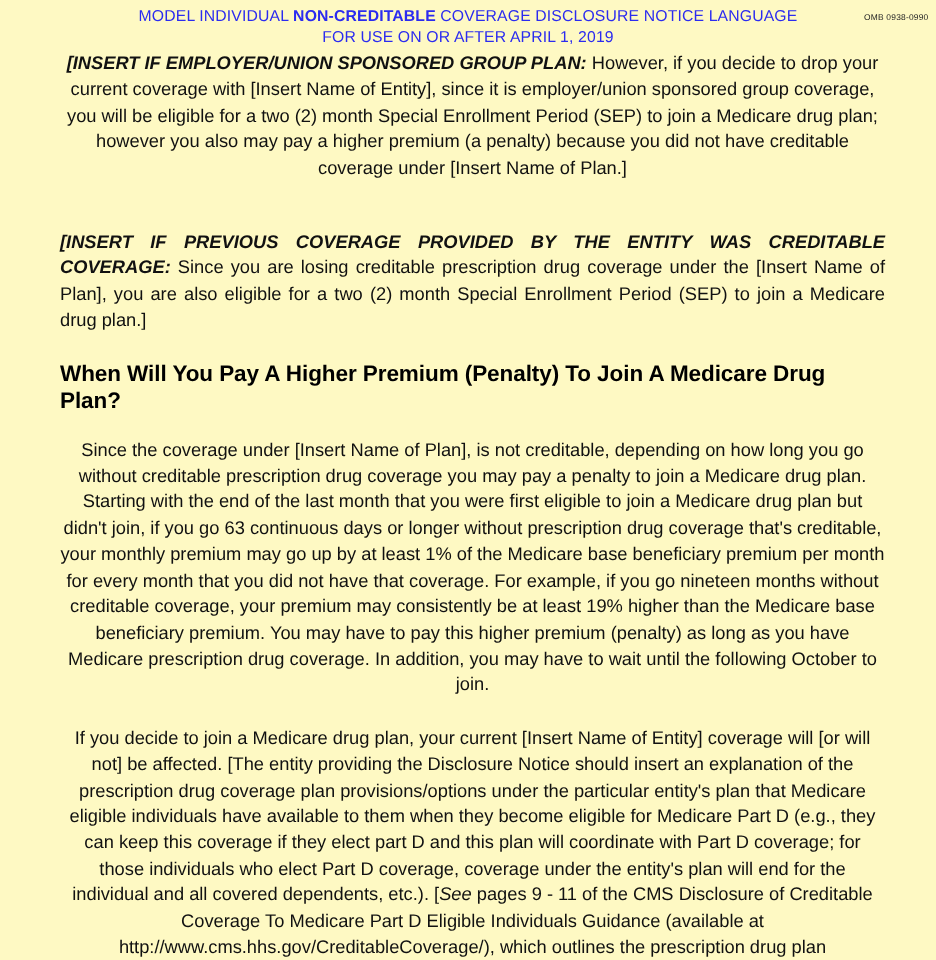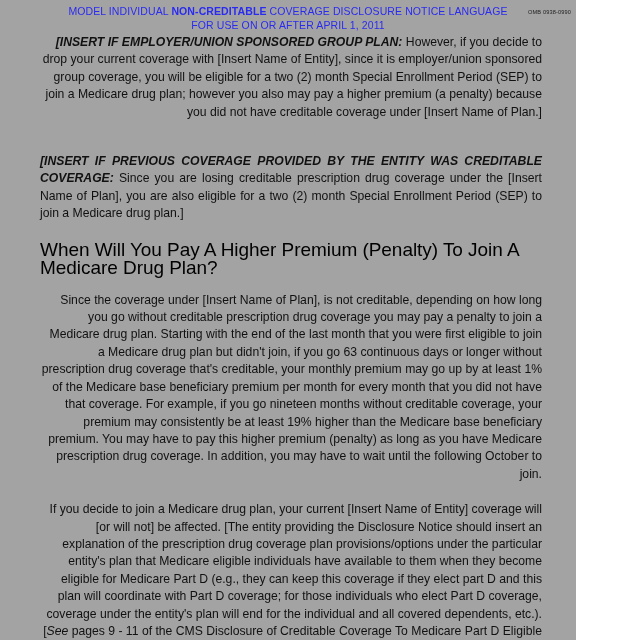--- a/index.html
+++ b/index.html
@@ -9,23 +9,23 @@
   }
   body {
     width: 624px;
     height: 640px;
     overflow: hidden;
     font-family: "Liberation Sans", sans-serif;
     color: #000000;
   }
   .page {
     position: relative;
-    width: 576px;
+    width: 624px;
     height: 640px;
-    background: #a3a3a3;
+    background: #fef9c3;
     box-sizing: border-box;
   }
 
   
   .header {
     position: relative;
     padding-top: 5px;
     height: 34px;
     box-sizing: border-box;
   }
@@ -53,52 +53,52 @@
   }
 
   
   .content {
     padding: 0 34px 0 40px;
   }
   p.body {
     margin: 0 0 13px 0;
     font-size: 12.2px;
     line-height: 17.4px;
-    text-align: right;
+    text-align: center;
     color: #111111;
   }
   p.justify {
     text-align: justify;
     margin-top: 32px;
   }
   .bi {
     font-weight: bold;
     font-style: italic;
   }
   .it { font-style: italic; }
 
   h2.section-heading {
     margin: 0 0 14px 0;
-    font-size: 19px;
+    font-size: 15px;
     line-height: 18.5px;
-    font-weight: normal;
+    font-weight: bold;
     color: #000000;
     letter-spacing: -0.05px;
   }
   .spacer-before-heading { height: 5px; }
 </style>
 </head>
 <body>
 
 <div class="page">
 
   <div class="header">
     <div class="header-title-block">
       <span class="header-line"><span>MODEL INDIVIDUAL </span><b>NON-CREDITABLE</b><span> COVERAGE DISCLOSURE NOTICE LANGUAGE</span></span>
-      <span class="header-line">FOR USE ON OR AFTER APRIL 1, 2011</span>
+      <span class="header-line">FOR USE ON OR AFTER APRIL 1, 2019</span>
     </div>
     <div class="omb">OMB 0938-0990</div>
   </div>
 
   <div class="content">
 
     <p class="body"><span class="bi">[INSERT IF EMPLOYER/UNION SPONSORED GROUP PLAN:</span><span> However, if you decide to drop your current coverage with [Insert Name of Entity], since it is employer/union sponsored group coverage, you will be eligible for a two (2) month Special Enrollment Period (SEP) to join a Medicare drug plan; however you also may pay a higher premium (a penalty) because you did not have creditable coverage under [Insert Name of Plan.]</span></p>
 
     <p class="body justify"><span class="bi">[INSERT IF PREVIOUS COVERAGE PROVIDED BY THE ENTITY WAS CREDITABLE COVERAGE:</span><span> Since you are losing creditable prescription drug coverage under the [Insert Name of Plan], you are also eligible for a two (2) month Special Enrollment Period (SEP) to join a Medicare drug plan.]</span></p>
 

